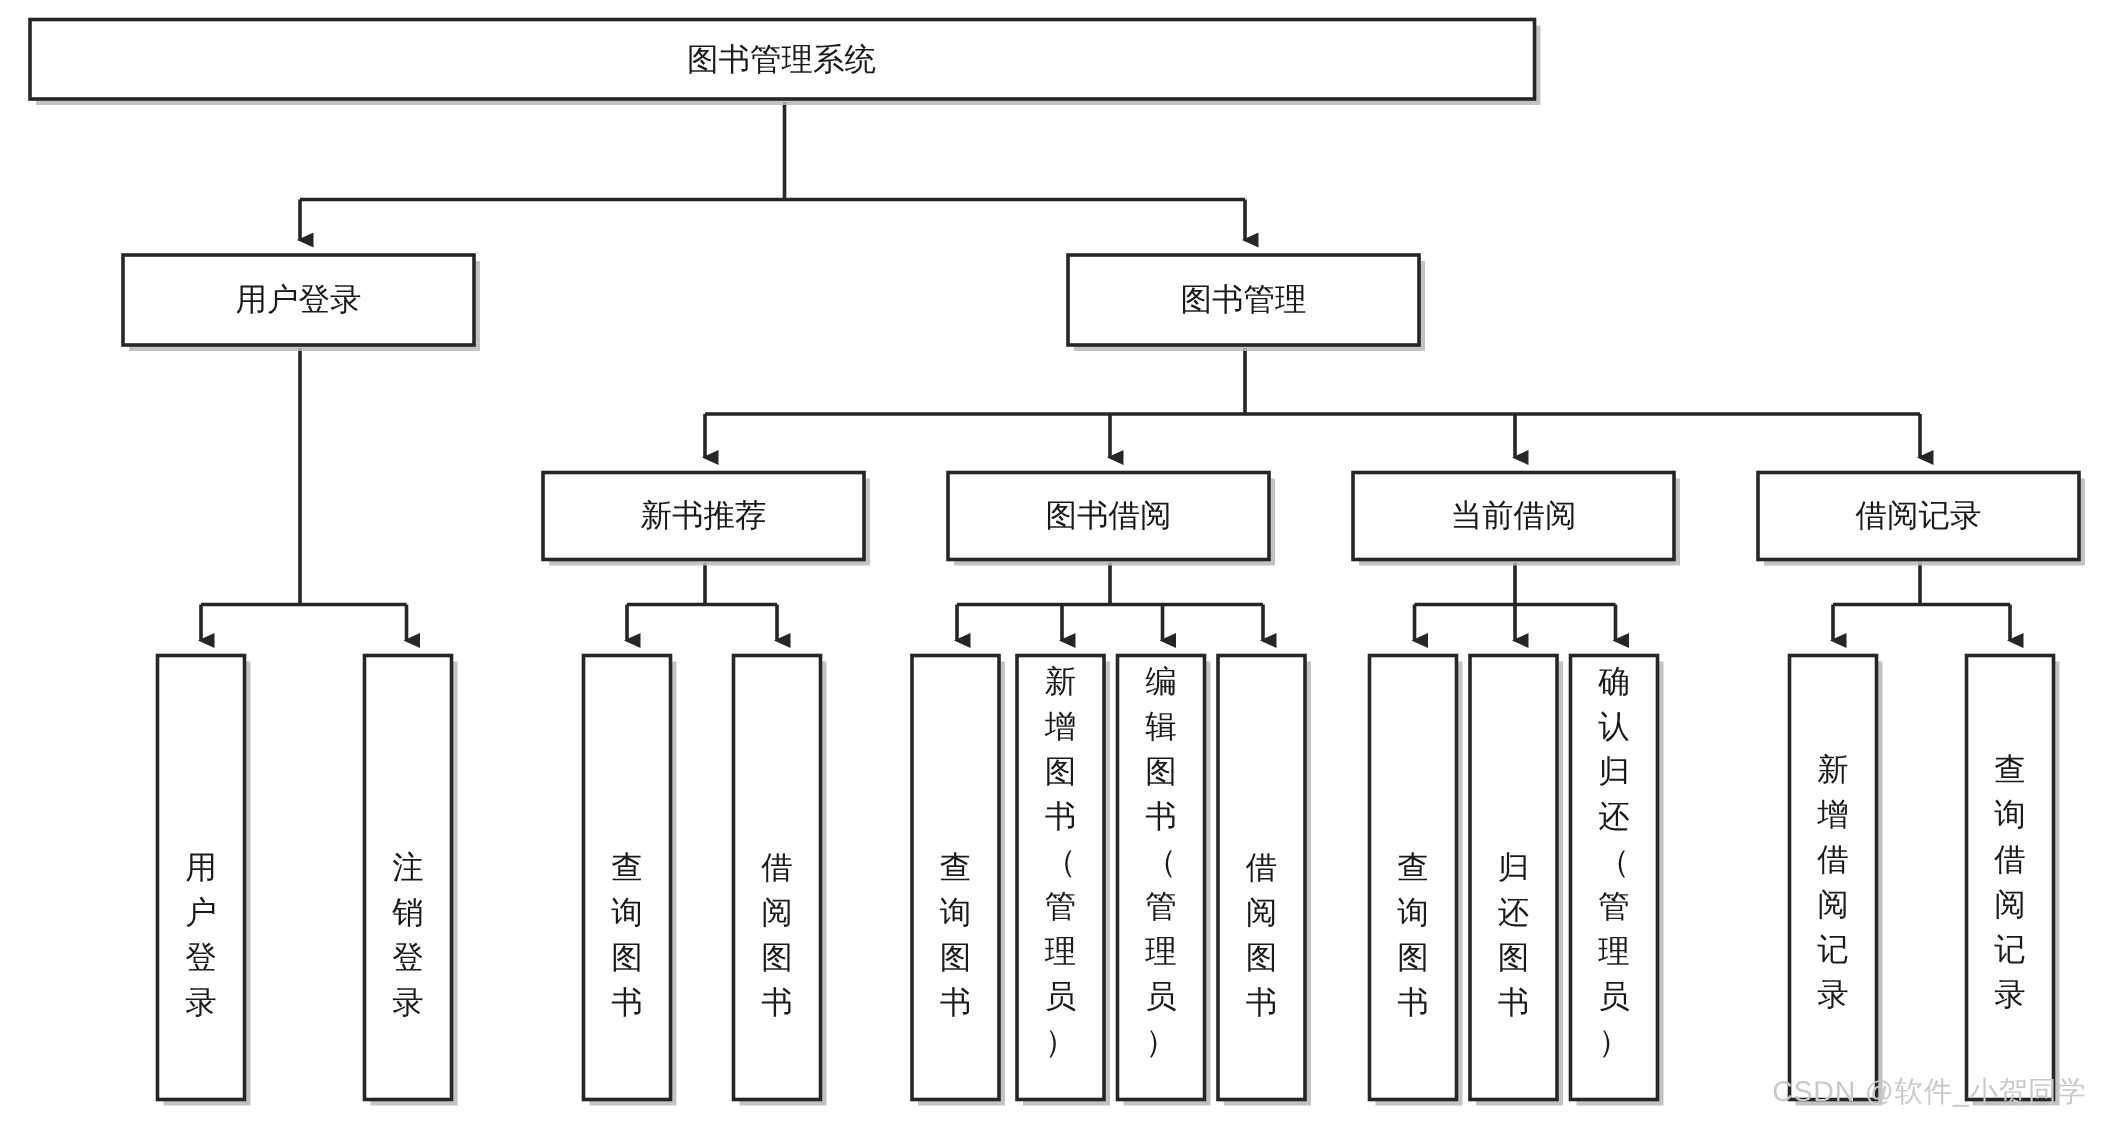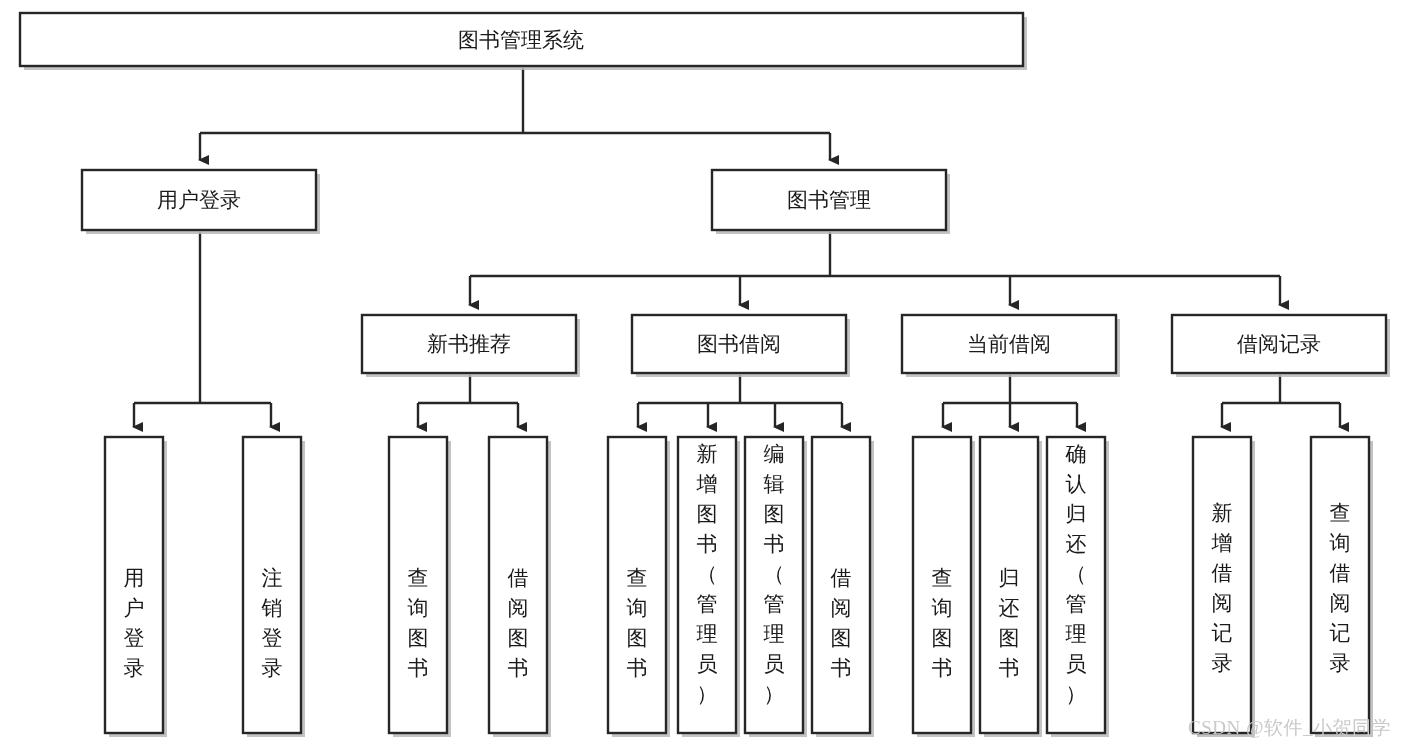--- a/index.html
+++ b/index.html
@@ -49,21 +49,21 @@
   .leaf-label-v {
     font-family: "DejaVu Sans", "Liberation Sans", sans-serif;
     font-size: 21px;
     fill: #1a1a1a;
     text-anchor: middle;
   }
   .watermark-text {
     position: absolute;
     right: 14px;
     bottom: 6px;
-    font-family: Liberation Serif, serif;
+    font-family: Liberation Sans, sans-serif;
     font-size: 19px;
     color: #c9c9c9;
     letter-spacing: .5px;
     white-space: nowrap;
     user-select: none;
   }
 </style>
 </head>
 <body>
 

